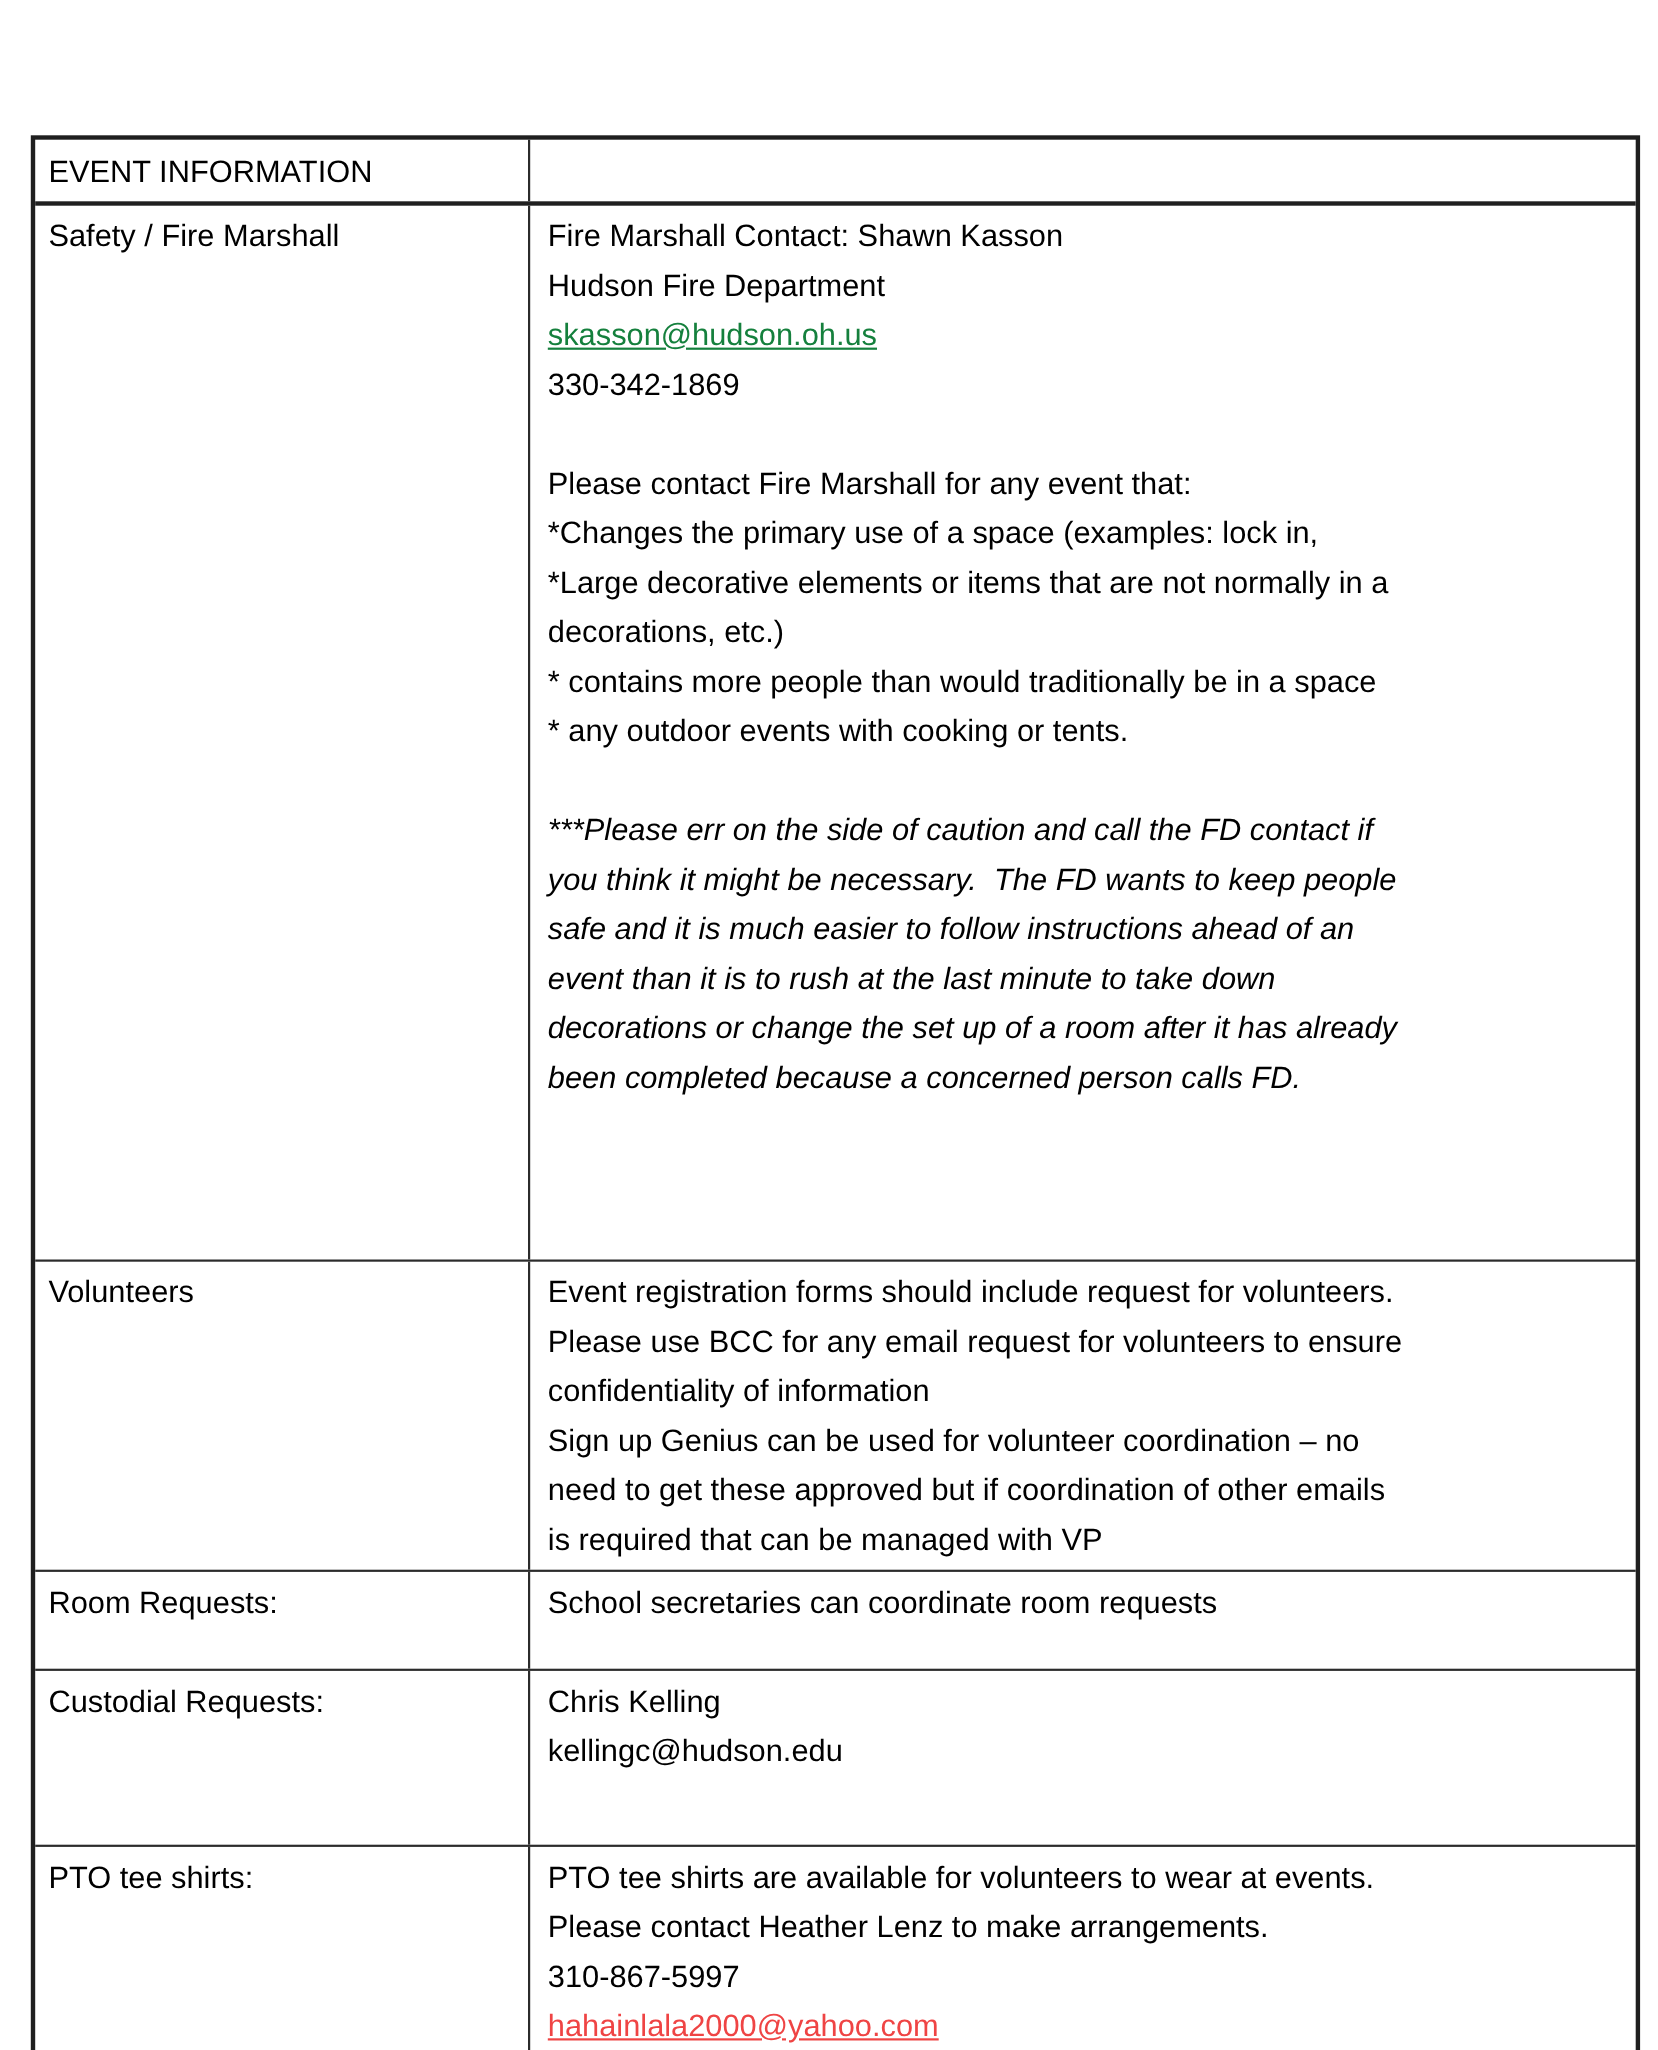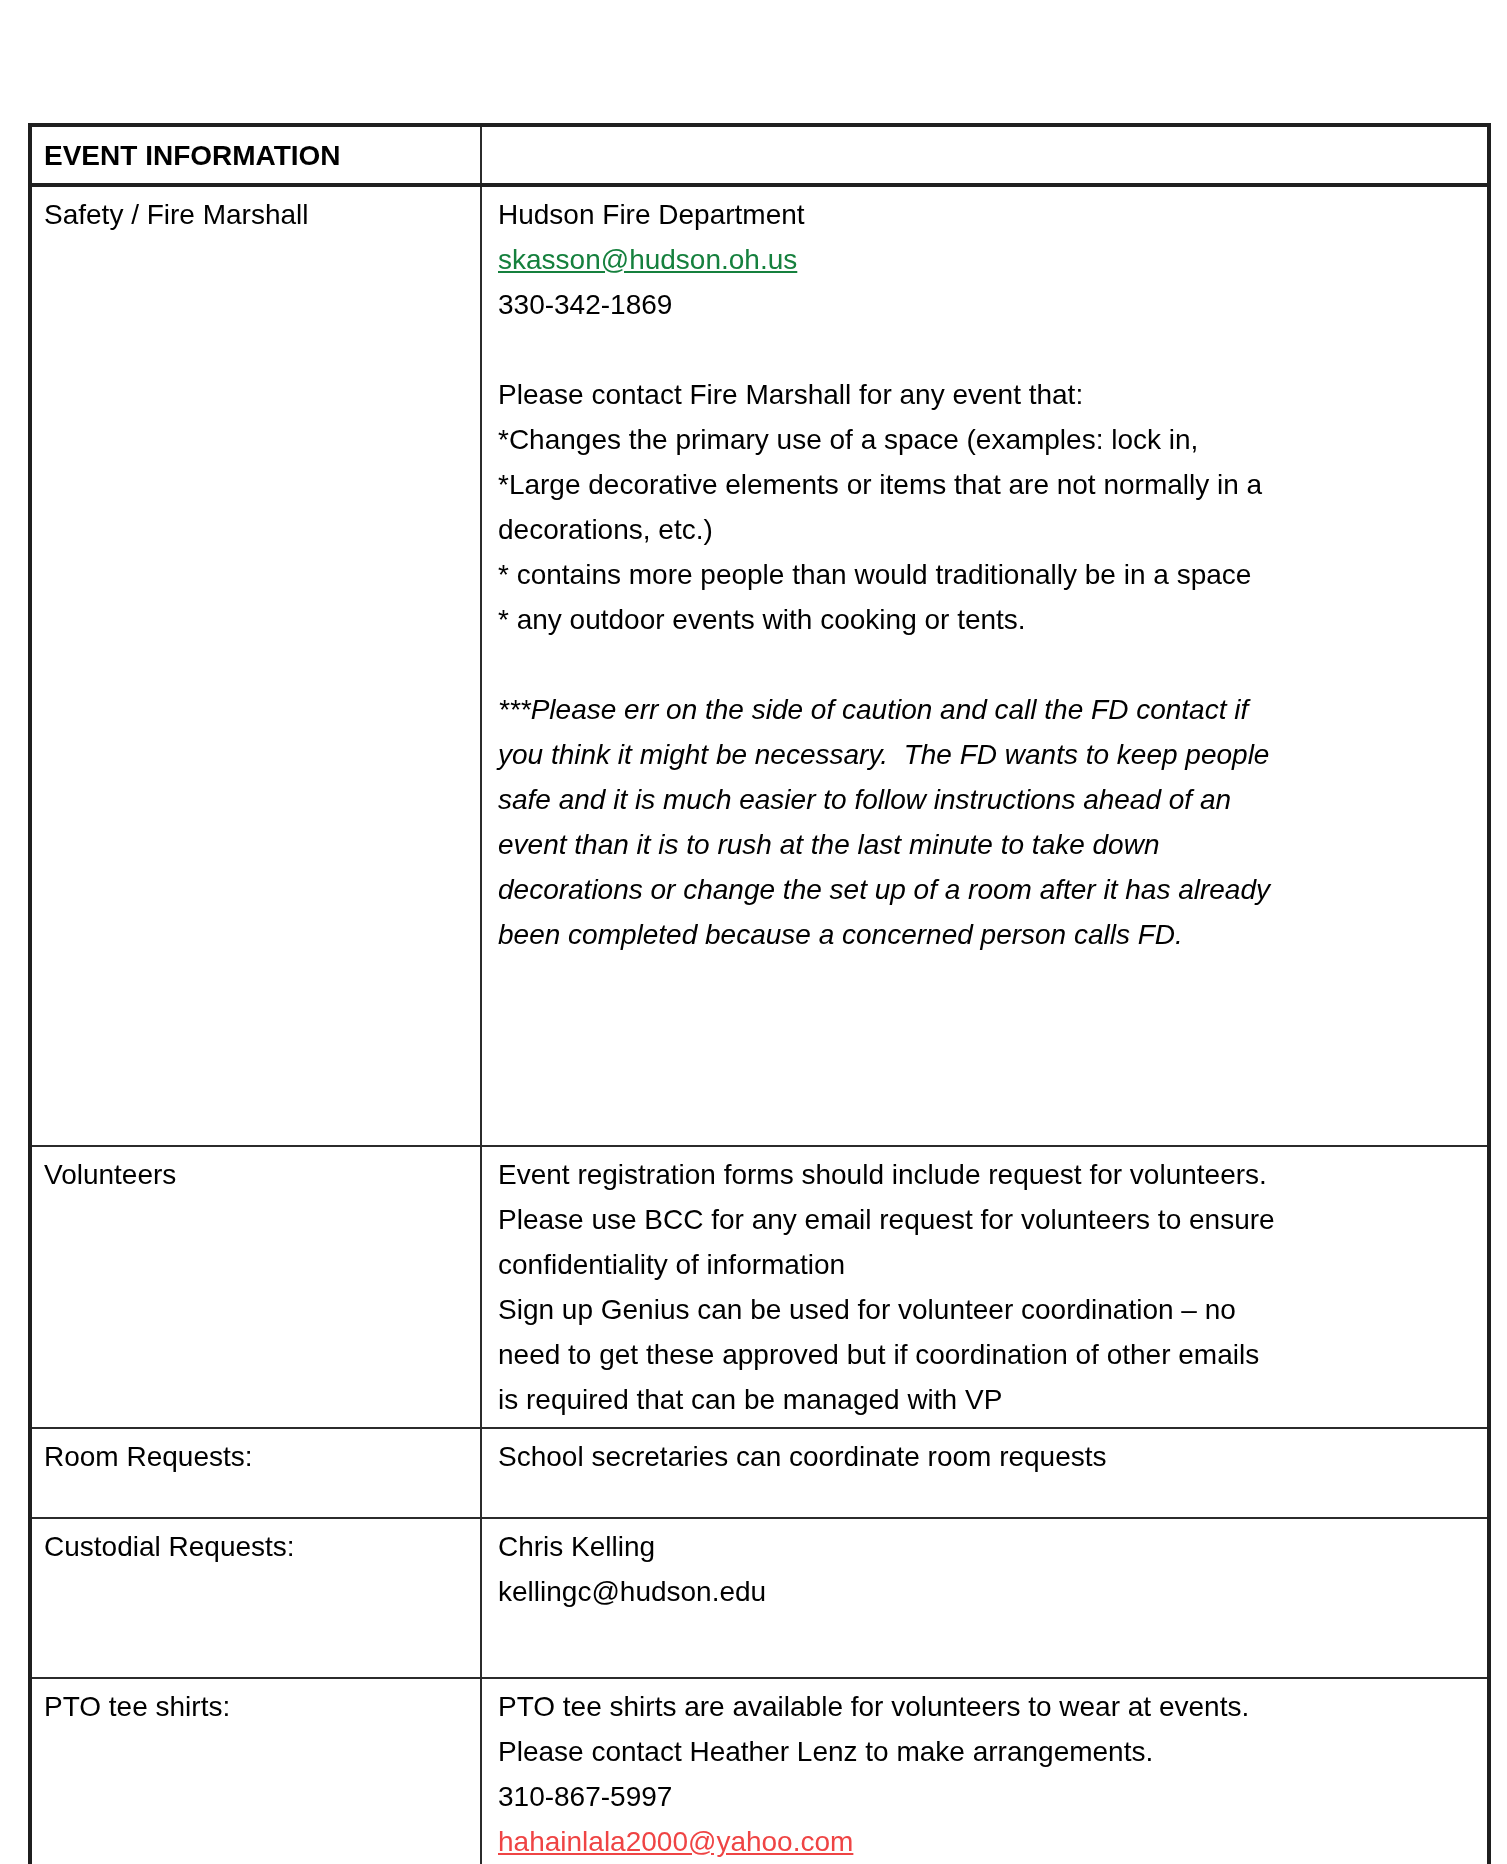--- a/index.html
+++ b/index.html
@@ -45,21 +45,21 @@
     width: 450px;
     flex: 0 0 450px;
     padding: 5px 10px 5px 12px;
     border-right: 2px solid #2b2b2b;
   }
   .cell-content {
     flex: 1 1 auto;
     padding: 5px 14px 5px 16px;
   }
   .header-row .cell-label {
-    font-weight: bold;
+    font-weight: normal;
     padding-top: 6px;
   }
   .row-safety    { min-height: 958px; }
   .row-volunteers{ min-height: 276px; }
   .row-room     { min-height: 90px; }
   .row-custodial { min-height: 160px; }
   .row-pto      { min-height: 179px; }
   .line {
     min-height: 45px;
     white-space: pre;
@@ -84,20 +84,21 @@
 
     <div class="trow header-row">
       <div class="cell cell-label">EVENT INFORMATION</div>
       <div class="cell cell-content"></div>
     </div>
 
     <div class="trow body-row row-safety">
       <div class="cell cell-label">Safety / Fire Marshall</div>
       <div class="cell cell-content">
         <div>
+            <div class="line">Fire Marshall Contact: Shawn Kasson</div>
             <div class="line">Hudson Fire Department</div>
           </div>
         <div class="line"><a class="plain-link" href="#">skasson@hudson.oh.us</a></div>
         <div class="line">330-342-1869</div>
         <div class="line"></div>
         <div>
             <div class="line">Please contact Fire Marshall for any event that:</div>
             <div class="line">*Changes the primary use of a space (examples: lock in,</div>
             <div class="line">*Large decorative elements or items that are not normally in a</div>
             <div class="line">decorations, etc.)</div>

